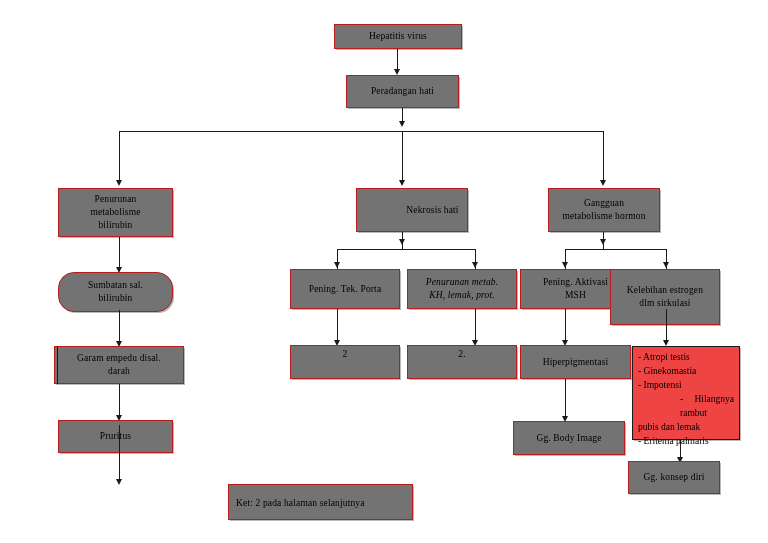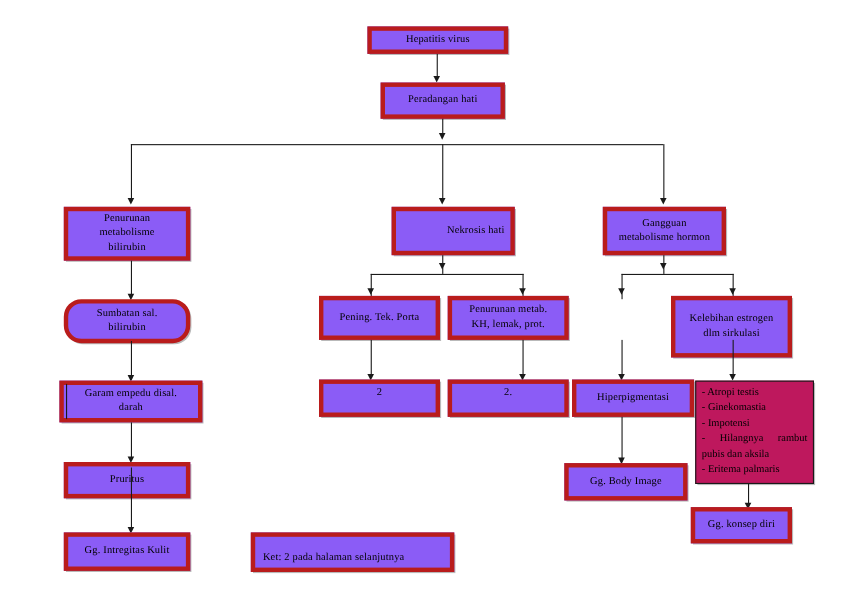--- a/index.html
+++ b/index.html
@@ -14,22 +14,22 @@
   #canvas {
     position: relative;
     width: 768px;
     height: 543px;
     background: #ffffff;
     overflow: hidden;
   }
   .node {
     position: absolute;
     box-sizing: border-box;
-    border: 4px solid #b91c1c;
-    background: #8b5cf6;
+    border: 1px solid #b91c1c;
+    background: #737373;
     display: flex;
     align-items: center;
     justify-content: center;
     text-align: center;
     font-size: 9.5px;
     line-height: 1.35;
     letter-spacing: 0.15px;
     padding: 2px 3px;
     box-shadow: 1.5px 1.5px 0 -0.5px #b9b9b9;
   }
@@ -52,34 +52,35 @@
   }
   .node .txt {
     display: block;
     width: 100%;
     white-space: pre-line;
   }
   .listbox {
     position: absolute;
     box-sizing: border-box;
     border: 1px solid #1a1a1a;
-    background: #be185d;
+    background: #ef4444;
     font-size: 9.5px;
     line-height: 1.47;
     padding: 4px 5px 3px 5px;
     box-shadow: 1.5px 1.5px 0 -0.5px #b9b9b9;
   }
   .listbox .li {
     display: block;
     white-space: pre-line;
     text-align: left;
   }
   .listbox .li.justify {
     text-align: justify;
     text-align-last: justify;
+    margin-left: 42px;
   }
   
   .vline {
     position: absolute;
     width: 1px;
     background: #1a1a1a;
   }
   .hline {
     position: absolute;
     height: 1px;
@@ -149,82 +150,83 @@
   <div class="vline" style="left:119px; top:384px; height:33px;"></div>
   <div class="arrow" style="left:116px; top:415px;"></div>
 
   <div class="node" style="left:58px; top:420px; width:115px; height:33px;">
     <span class="txt">Pruritus</span>
   </div>
 
   <div class="vline" style="left:119px; top:425px; height:56px;"></div>
   <div class="arrow" style="left:116px; top:479px;"></div>
 
-  <div class="node" style="left:58px; top:484px; width:115px; height:35px;">
-    <span class="txt">Gg. Intregitas Kulit</span>
-  </div>
 
   <div class="node" style="left:356px; top:188px; width:112px; height:44px;padding-left:44px;">
     <span class="txt">Nekrosis hati</span>
   </div>
 
   <div class="vline" style="left:402px; top:232px; height:17px;"></div>
   <div class="arrow" style="left:399px; top:239px;"></div>
 
   <div class="hline" style="left:337px; top:249px; width:139px;"></div>
 
   <div class="vline" style="left:337px; top:249px; height:23px;"></div>
   <div class="arrow" style="left:334px; top:262px;"></div>
 
   <div class="vline" style="left:475px; top:249px; height:23px;"></div>
   <div class="arrow" style="left:472px; top:262px;"></div>
 
   <div class="node" style="left:290px; top:269px; width:110px; height:40px;">
     <span class="txt">Pening. Tek. Porta</span>
   </div>
 
-  <div class="node" style="left:407px; top:269px; width:110px; height:40px;">
+  <div class="node" style="left:407px; top:269px; width:110px; height:40px;font-style:italic;">
     <span class="txt">Penurunan metab.
 KH, lemak, prot.</span>
   </div>
 
   <div class="vline" style="left:337px; top:309px; height:33px;"></div>
   <div class="arrow" style="left:334px; top:340px;"></div>
 
   <div class="vline" style="left:475px; top:309px; height:33px;"></div>
   <div class="arrow" style="left:472px; top:340px;"></div>
 
   <div class="node top-align" style="left:290px; top:345px; width:110px; height:34px; align-items:flex-start; padding-top:2px;">
     <span class="txt">2</span>
   </div>
 
   <div class="node top-align" style="left:407px; top:345px; width:110px; height:34px; align-items:flex-start; padding-top:2px;">
     <span class="txt">2.</span>
   </div>
 
-  <div class="node left-align" style="left:228px; top:484px; width:185px; height:36px; align-items:flex-end; padding-top:5px;">
+  <div class="node left-align" style="left:228px; top:484px; width:185px; height:36px; align-items:center; padding-top:5px;">
     <span class="txt" style="text-align:left;">Ket: 2 pada halaman selanjutnya</span>
   </div>
 
   <div class="node" style="left:548px; top:188px; width:112px; height:44px;">
     <span class="txt">Gangguan
 metabolisme hormon</span>
   </div>
 
   <div class="vline" style="left:603px; top:232px; height:17px;"></div>
   <div class="arrow" style="left:600px; top:239px;"></div>
 
   <div class="hline" style="left:565px; top:249px; width:102px;"></div>
 
   <div class="vline" style="left:565px; top:249px; height:23px;"></div>
   <div class="arrow" style="left:562px; top:262px;"></div>
 
   <div class="vline" style="left:666px; top:249px; height:23px;"></div>
   <div class="arrow" style="left:663px; top:262px;"></div>
 
+  <div class="node" style="left:520px; top:269px; width:111px; height:40px;">
+    <span class="txt">Pening. Aktivasi
+MSH</span>
+  </div>
 
   <div class="node" style="left:610px; top:269px; width:110px; height:56px;">
     <span class="txt">Kelebihan estrogen
 dlm sirkulasi</span>
   </div>
 
   <div class="vline" style="left:565px; top:309px; height:33px;"></div>
   <div class="arrow" style="left:562px; top:340px;"></div>
 
   <div class="vline" style="left:666px; top:309px; height:33px;"></div>
@@ -232,21 +234,21 @@
 
   <div class="node" style="left:520px; top:345px; width:111px; height:34px;">
     <span class="txt">Hiperpigmentasi</span>
   </div>
 
   <div class="listbox" style="left:632px; top:346px; width:108px; height:94px;">
     <span class="li">- Atropi testis</span>
     <span class="li">- Ginekomastia</span>
     <span class="li">- Impotensi</span>
     <span class="li justify">-   Hilangnya   rambut</span>
-    <span class="li">pubis dan aksila</span>
+    <span class="li">pubis dan lemak</span>
     <span class="li">- Eritema palmaris</span>
   </div>
 
   <div class="vline" style="left:565px; top:379px; height:39px;"></div>
   <div class="arrow" style="left:562px; top:416px;"></div>
 
   <div class="node" style="left:513px; top:421px; width:112px; height:34px;">
     <span class="txt">Gg. Body Image</span>
   </div>
 

